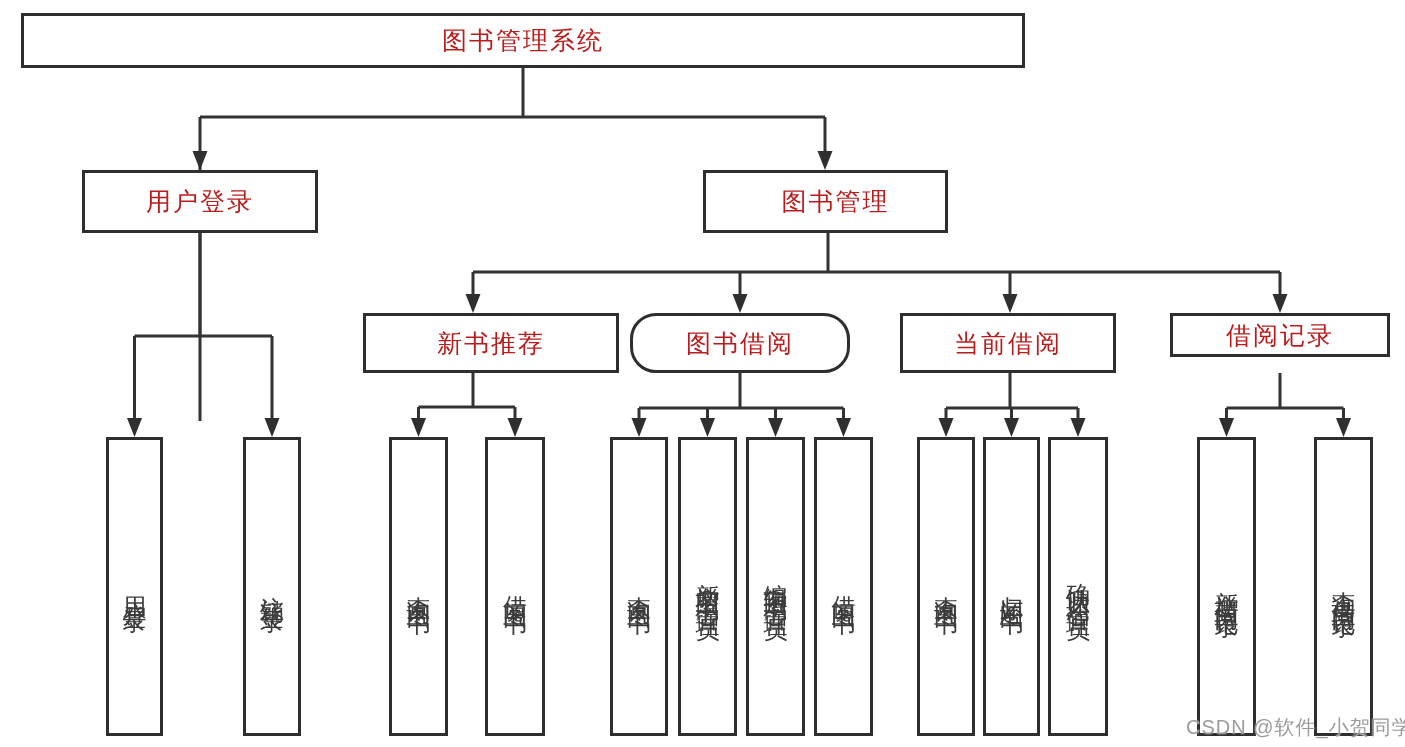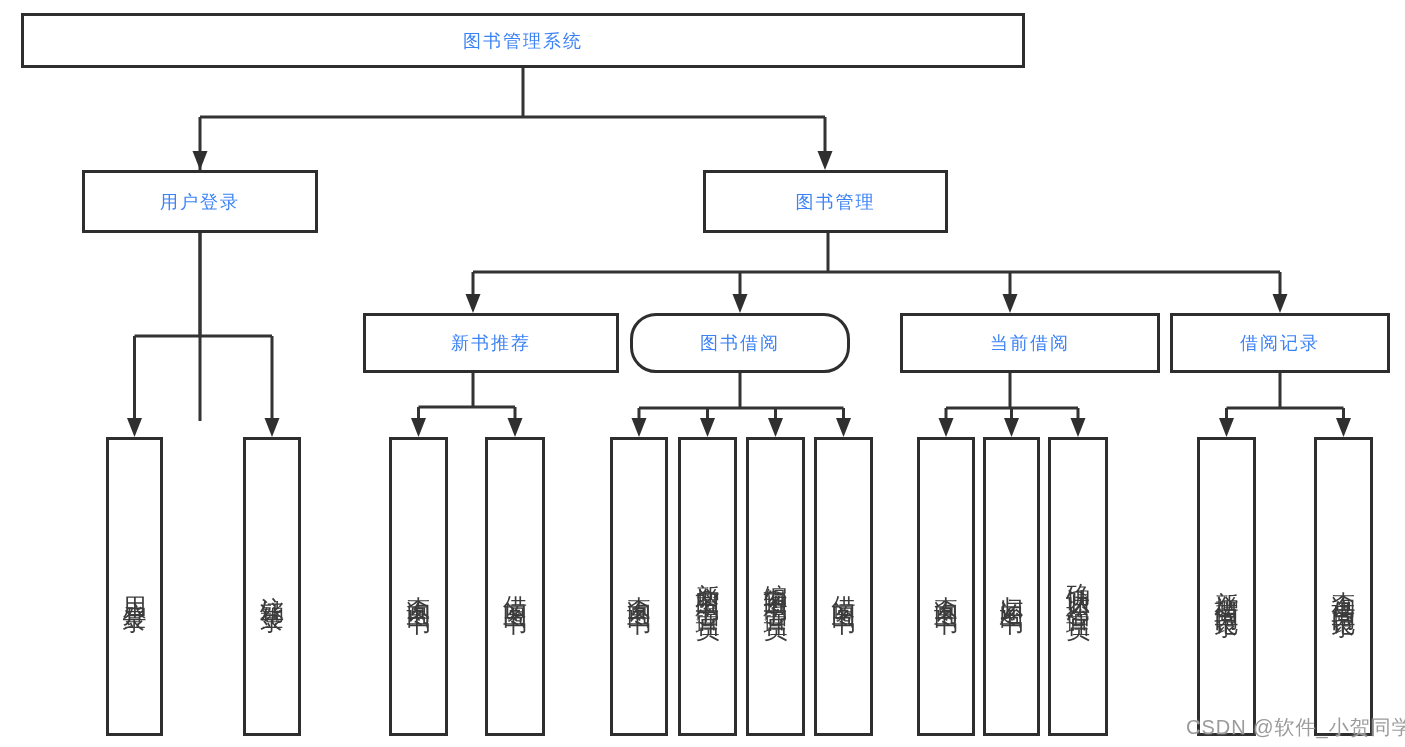--- a/index.html
+++ b/index.html
@@ -33,23 +33,23 @@
     position: absolute;
     box-sizing: border-box;
     border: 3px solid #2e2e2e;
     background: #ffffff;
     display: flex;
     align-items: center;
     justify-content: center;
     color: #3b3b3b;
   }
   .h-box span {
-    font-size: 18px;
+    font-size: 25px;
     letter-spacing: 2px;
-    color: #3b82f6;
+    color: #b91c1c;
     white-space: nowrap;
   }
   .v-box span {
     writing-mode: vertical-rl;
     text-orientation: mixed;
     font-size: 24px;
     letter-spacing: 5px;
     line-height: 1;
     color: #3b3b3b;
   }
@@ -117,24 +117,24 @@
   <div class="box h-box" style="left:703px; top:170px; width:245px; height:63px;padding-left:20px;">
     <span>图书管理</span>
   </div>
 
   <div class="box h-box" style="left:363px; top:313px; width:256px; height:60px;">
     <span>新书推荐</span>
   </div>
   <div class="box h-box" style="left:630px; top:313px; width:220px; height:60px;border-radius:26px;">
     <span>图书借阅</span>
   </div>
-  <div class="box h-box" style="left:900px; top:313px; width:260px; height:60px;">
+  <div class="box h-box" style="left:900px; top:313px; width:216px; height:60px;">
     <span>当前借阅</span>
   </div>
-  <div class="box h-box" style="left:1170px; top:313px; width:220px; height:60px;">
+  <div class="box h-box" style="left:1170px; top:313px; width:220px; height:44px;">
     <span>借阅记录</span>
   </div>
 
   <div class="box v-box" style="left:106px; top:437px; width:57px; height:299px;">
     <span>用户登录</span>
   </div>
   <div class="box v-box" style="left:243px; top:437px; width:58px; height:299px;">
     <span>注销登录</span>
   </div>
 

